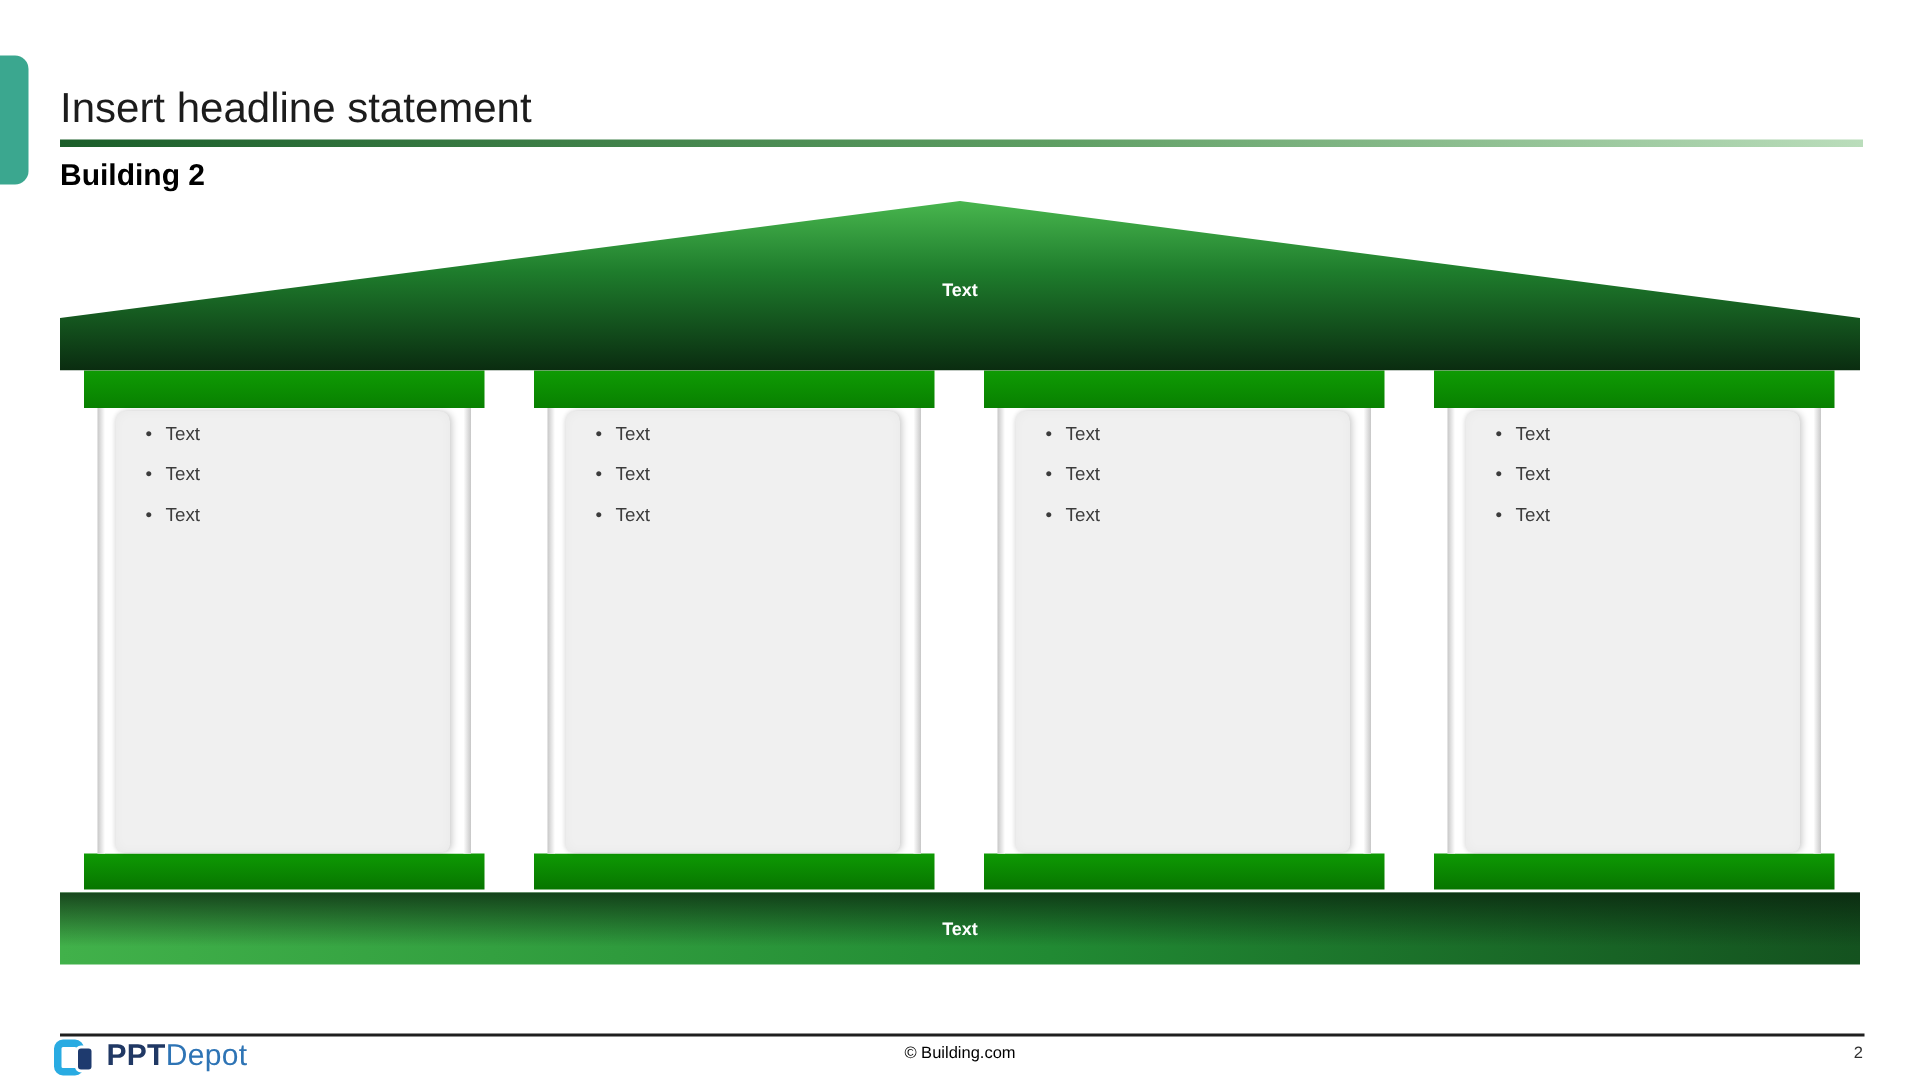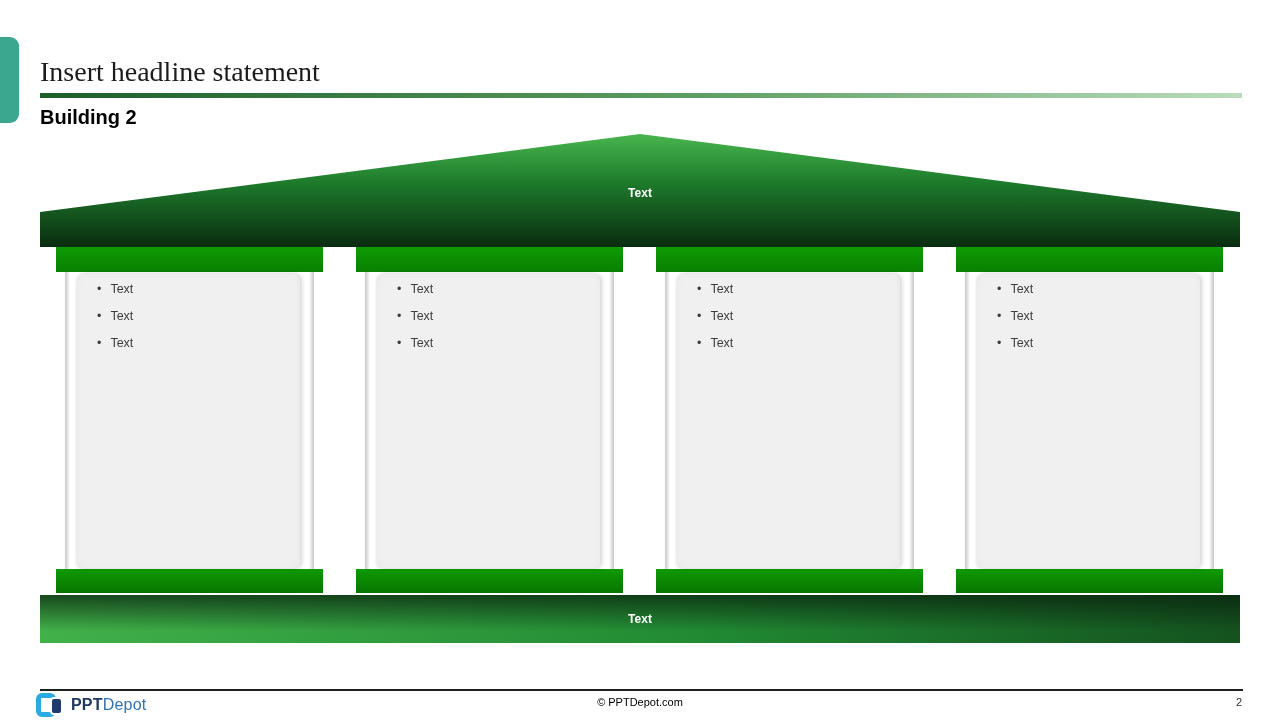--- a/index.html
+++ b/index.html
@@ -13,21 +13,21 @@
 
   
   .accent-tab {
     position:absolute; left:0; top:37px;
     width:19px; height:86px;
     background:#3BA78F;
     border-radius:0 9px 9px 0;
   }
   .headline {
     position:absolute; left:40px; top:56px;
-    font-family:Liberation Serif, serif;
+    font-family:Liberation Sans, sans-serif;
     font-size:28px; line-height:32px;
     color:#1c1c1c;
   }
   .title-rule {
     position:absolute; left:40px; top:93px;
     width:1202px; height:5px;
     background:linear-gradient(to right, #1B5E2A 0%, #5E9E63 55%, #BADDBB 100%);
   }
   .subtitle {
     position:absolute; left:40px; top:106px;
@@ -110,21 +110,21 @@
     width:10px; height:14px;
     border:5px solid #29ABE2; border-radius:6px;
     background:#ffffff;
   }
   .logo-icon .tab {
     position:absolute; left:16px; top:7px;
     width:9px; height:14px;
     background:#1E3A6E; border-radius:2px;
     box-shadow:0 0 0 2px #ffffff;
   }
-  .logo-text { font-size:16px; letter-spacing:0.2px; }
+  .logo-text { font-size:20px; letter-spacing:0.2px; }
   .logo-bold { font-weight:bold; color:#203864; }
   .logo-light { color:#2E74B5; }
   .copyright {
     position:absolute; left:0; right:0; top:696px;
     text-align:center; font-size:11px; color:#000000;
   }
   .page-number {
     position:absolute; right:38px; top:696px;
     font-size:11px; color:#303030;
   }
@@ -258,16 +258,16 @@
   </div>
 
   <div class="footer-rule"></div>
   <div class="logo">
     <span class="logo-icon">
       <span class="bubble"></span>
       <span class="tab"></span>
     </span>
     <span class="logo-text"><span class="logo-bold">PPT</span><span class="logo-light">Depot</span></span>
   </div>
-  <div class="copyright">© PPTDepot.com</div>
+  <div class="copyright">© Building.com</div>
   <div class="page-number">2</div>
 
 </div>
 
 </body></html>

